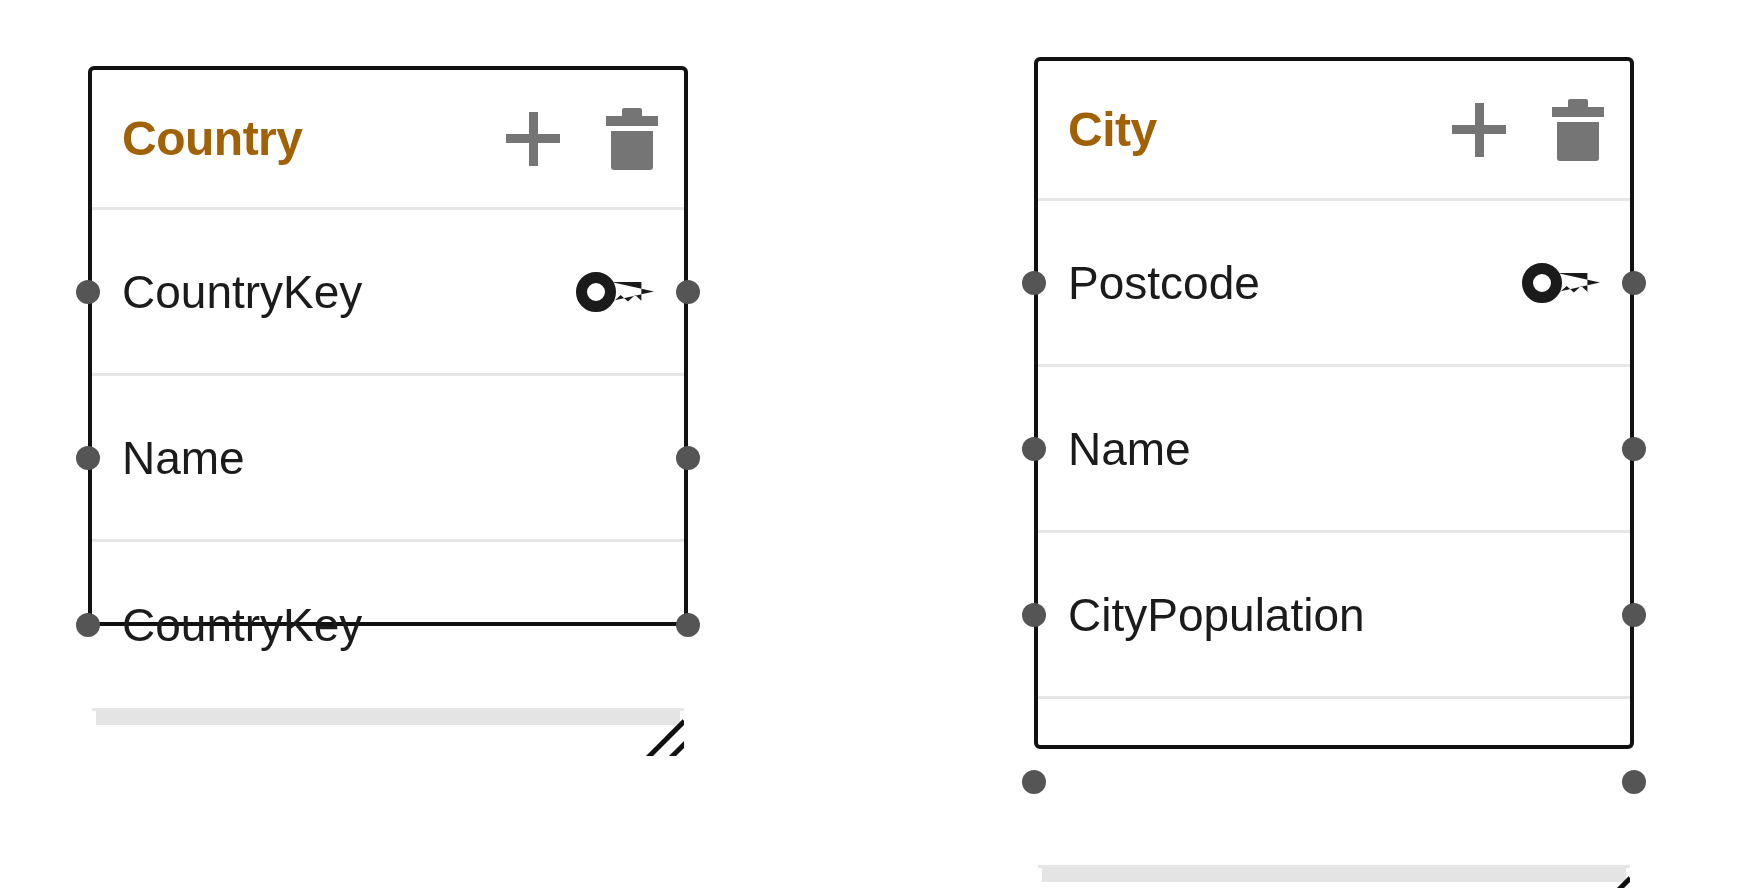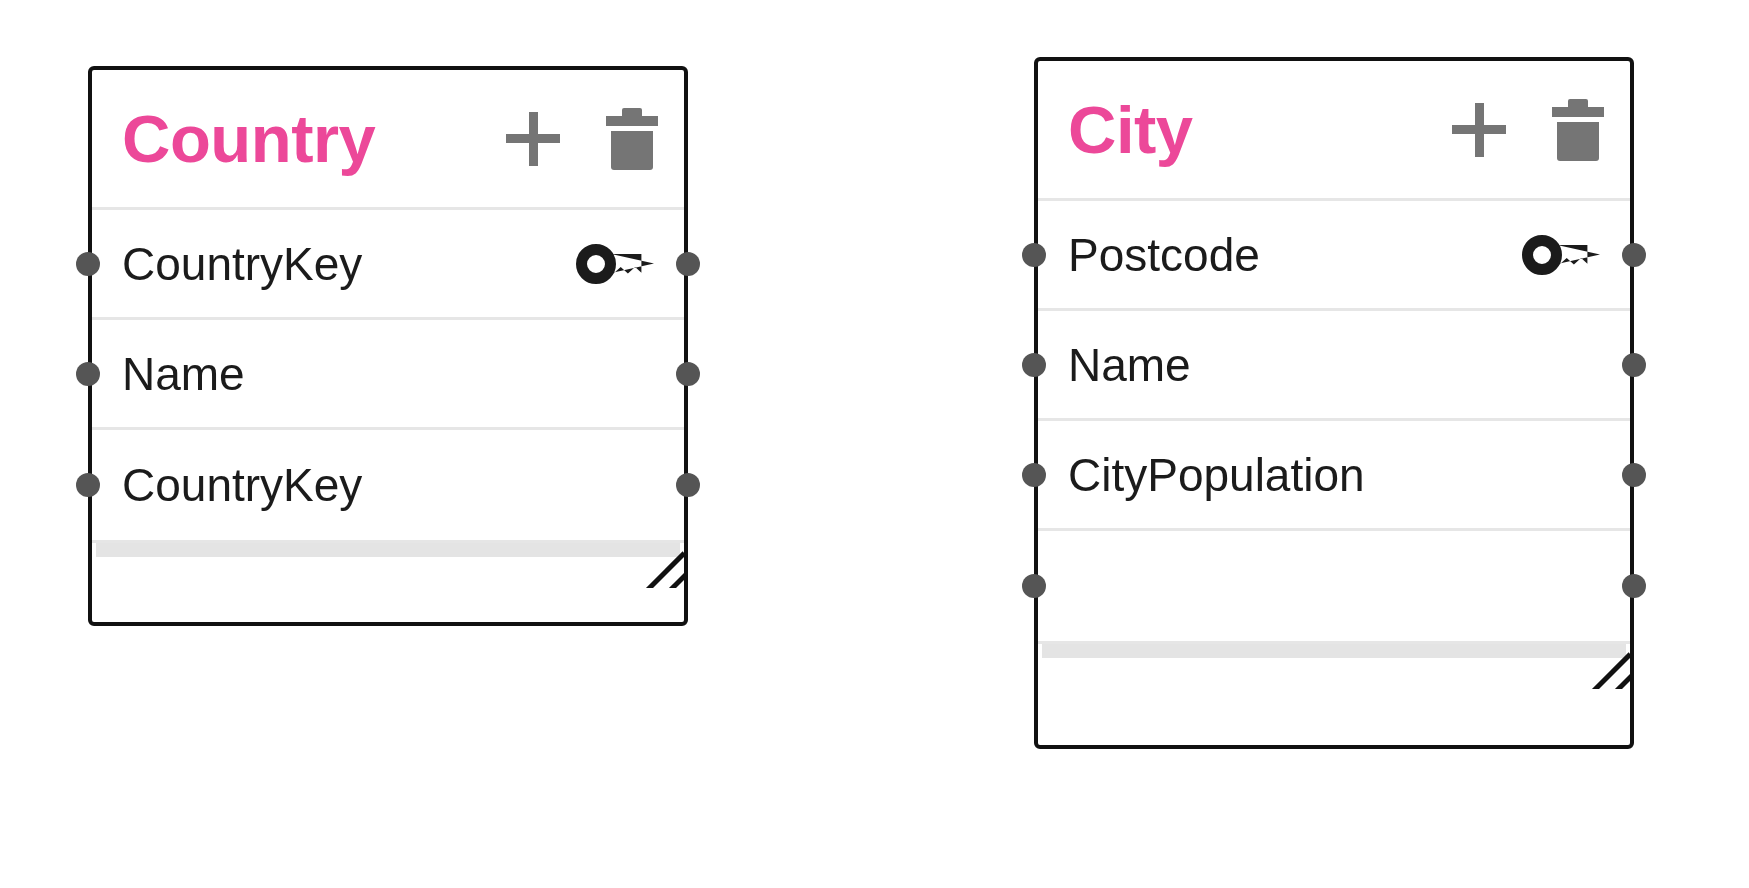--- a/index.html
+++ b/index.html
@@ -33,23 +33,23 @@
   .entity-header {
     position: relative;
     display: flex;
     align-items: center;
     box-sizing: border-box;
     height: 140px;
     padding: 0 26px 0 30px;
     border-bottom: 3px solid #e6e6e6;
   }
   .entity-title {
-    font-size: 67px;
+    font-size: 48px;
     font-weight: bold;
-    color: #ec4899;
+    color: #a16207;
     letter-spacing: -0.5px;
     white-space: nowrap;
     line-height: 1;
   }
   .header-actions {
     margin-left: auto;
     display: flex;
     align-items: center;
     gap: 46px;
   }
@@ -118,21 +118,21 @@
 
   
   .fields {
     position: relative;
   }
   .field-row {
     position: relative;
     box-sizing: border-box;
     display: flex;
     align-items: center;
-    height: 110px;
+    height: 166px;
     padding: 0 30px 0 30px;
     border-bottom: 3px solid #e6e6e6;
   }
   .field-row:last-child {
     border-bottom: none;
   }
   .field-name {
     font-size: 46px;
     color: #1b1b1b;
     white-space: nowrap;

